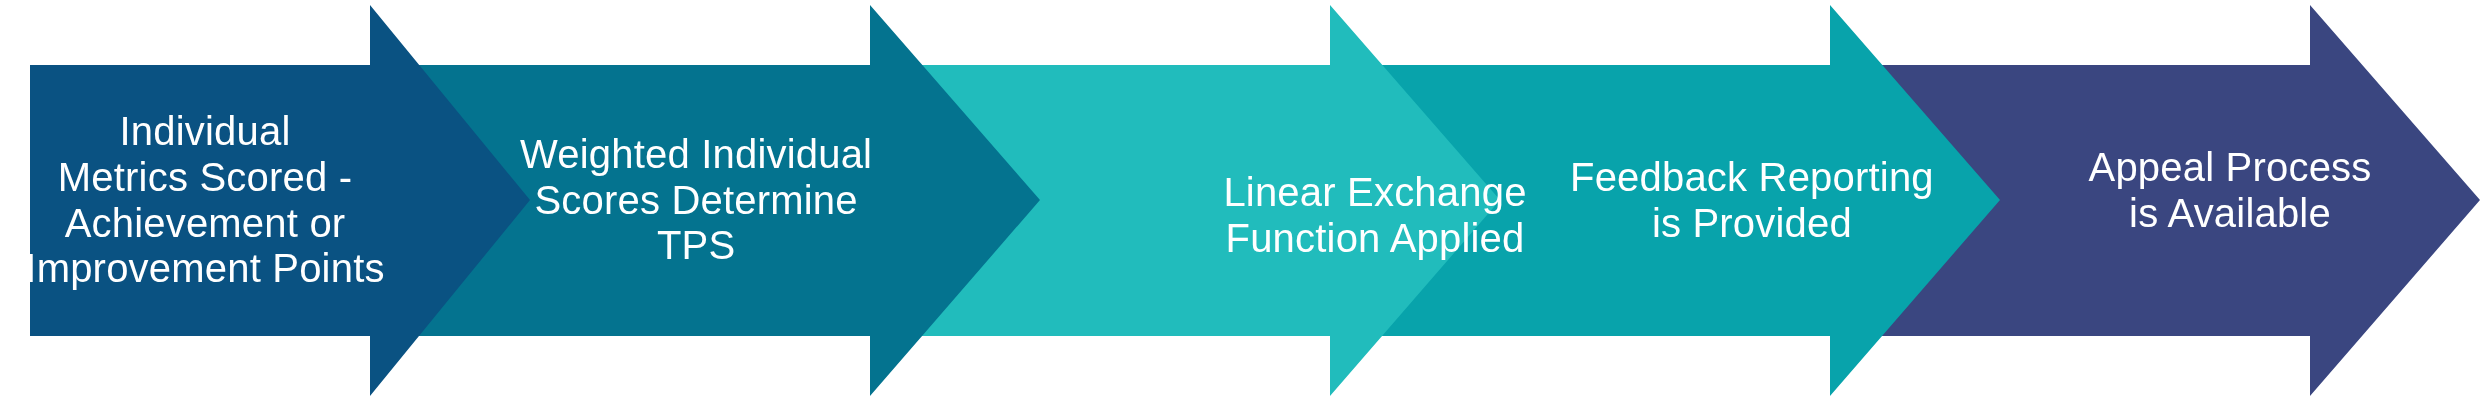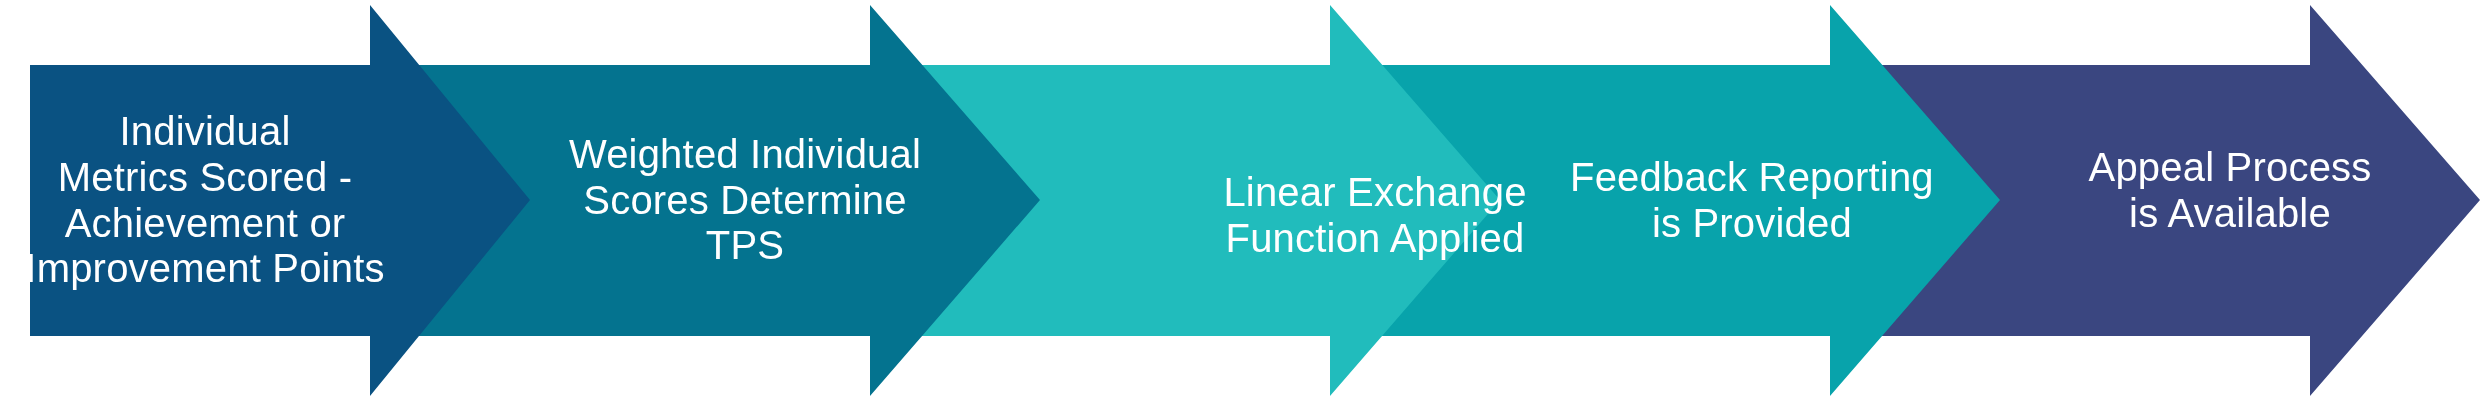--- a/index.html
+++ b/index.html
@@ -53,21 +53,21 @@
         <polygon points="370,65 870,65 870,5 1040,200 870,396 870,336 370,336" fill="#04738F" class="arrow-shape"></polygon>
         <polygon points="30,65 370,65 370,5 530,200 370,396 370,336 30,336" fill="#0A5282" class="arrow-shape"></polygon>
       </g>
   </svg>
 
   <div id="label-layer">
       <div class="step-label" style="font-size: 40px; width: 400px; left: 5px; top: 0px; height: 401px; display: flex; align-items: center; justify-content: center;"><span>Individual
 Metrics Scored -
 Achievement or
 Improvement Points</span></div>
-      <div class="step-label" style="font-size: 40px; width: 450px; left: 520px; top: 0px; height: 401px; display: flex; align-items: center; justify-content: center;"><span>Weighted Individual
+      <div class="step-label" style="font-size: 40px; width: 450px; left: 520px; top: 0px; height: 401px; display: flex; align-items: center; "><span>Weighted Individual
 Scores Determine
 TPS</span></div>
       <div class="step-label" style="font-size: 40px; width: 400px; left: 1175px; top: 0px; height: 344px; display: flex; align-items: center; justify-content: center; margin-top: 44px;"><span>Linear Exchange
 Function Applied</span></div>
       <div class="step-label" style="font-size: 40px; width: 440px; left: 1570px; top: 0px; height: 401px; display: flex; align-items: center; "><span>Feedback Reporting
 is Provided</span></div>
       <div class="step-label" style="font-size: 40px; width: 400px; left: 2030px; top: 0px; height: 382px; display: flex; align-items: center; justify-content: center;"><span>Appeal Process
 is Available</span></div>
     </div>
 

